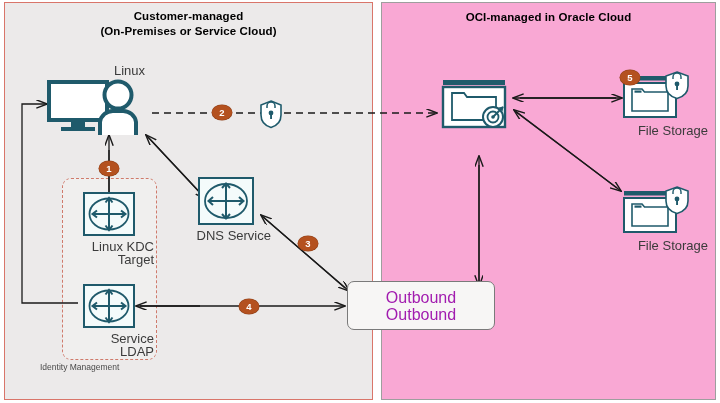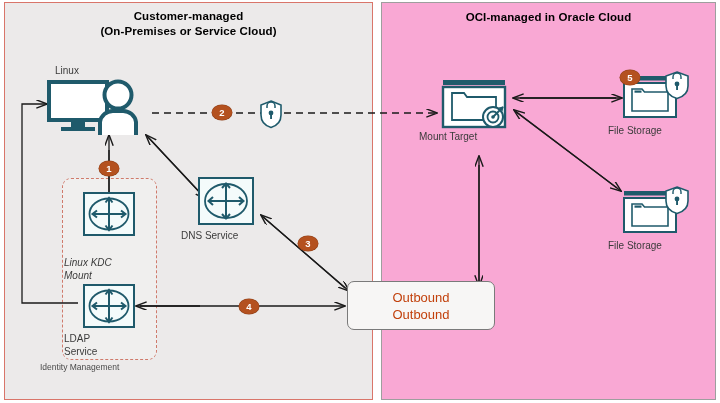--- a/index.html
+++ b/index.html
@@ -58,22 +58,22 @@
     width: 720px;
     height: 403px;
     pointer-events: none;
   }
 
   .node {
     position: absolute;
   }
   .node-label {
     position: absolute;
-    text-align: left;
-    font-size: 10px;
+    text-align: right;
+    font-size: 13px;
     color: #3b3b3b;
     line-height: 13px;
     white-space: nowrap;
   }
 
   
   .badge {
     position: absolute;
     width: 20px;
     height: 15px;
@@ -96,22 +96,22 @@
     height: 49px;
     background: #f7f6f5;
     border: 1px solid #7a7a7a;
     border-radius: 7px;
     display: flex;
     align-items: center;
     justify-content: center;
     box-sizing: border-box;
   }
   #outbound-connector .oc-text {
-    font-size: 13px;
-    color: #c2410c;
+    font-size: 16px;
+    color: #a21caf;
     text-align: center;
     line-height: 17px;
   }
 
   
   #identity-group {
     position: absolute;
     left: 62px;
     top: 178px;
     width: 95px;
@@ -238,40 +238,40 @@
       <rect x="3" y="3" width="50" height="42" fill="#f4fbfb" stroke="#1f5a6b" stroke-width="2"></rect>
       <ellipse cx="28" cy="24" rx="19.5" ry="15.5" fill="none" stroke="#1f5a6b" stroke-width="1.8"></ellipse>
       <path d="M 28,8.5 L 28,39.5" stroke="#1f5a6b" stroke-width="2" fill="none"></path>
       <path d="M 12,24 L 44,24" stroke="#1f5a6b" stroke-width="2" fill="none"></path>
       <path d="M 24.5,12.5 L 28,8 L 31.5,12.5" fill="none" stroke="#1f5a6b" stroke-width="2"></path>
       <path d="M 24.5,35.5 L 28,40 L 31.5,35.5" fill="none" stroke="#1f5a6b" stroke-width="2"></path>
       <path d="M 16,20.5 L 11.5,24 L 16,27.5" fill="none" stroke="#1f5a6b" stroke-width="2"></path>
       <path d="M 40,20.5 L 44.5,24 L 40,27.5" fill="none" stroke="#1f5a6b" stroke-width="2"></path>
     </svg>
   </div>
-  <div class="node-label" style="left:64px; top:256px; width:90px;font-style:italic;">
+  <div class="node-label" style="left:64px; top:240px; width:90px;">
     <div>Linux KDC</div>
-    <div>Mount</div>
+    <div>Target</div>
   </div>
 
   <div class="node" id="node-ldap" style="left:81px; top:282px; width:56px; height:48px;">
     <svg width="56" height="48" viewBox="0 0 56 48">
       <rect x="3" y="3" width="50" height="42" fill="#f4fbfb" stroke="#1f5a6b" stroke-width="2"></rect>
       <ellipse cx="28" cy="24" rx="19.5" ry="15.5" fill="none" stroke="#1f5a6b" stroke-width="1.8"></ellipse>
       <path d="M 28,8.5 L 28,39.5" stroke="#1f5a6b" stroke-width="2" fill="none"></path>
       <path d="M 12,24 L 44,24" stroke="#1f5a6b" stroke-width="2" fill="none"></path>
       <path d="M 24.5,12.5 L 28,8 L 31.5,12.5" fill="none" stroke="#1f5a6b" stroke-width="2"></path>
       <path d="M 24.5,35.5 L 28,40 L 31.5,35.5" fill="none" stroke="#1f5a6b" stroke-width="2"></path>
       <path d="M 16,20.5 L 11.5,24 L 16,27.5" fill="none" stroke="#1f5a6b" stroke-width="2"></path>
       <path d="M 40,20.5 L 44.5,24 L 40,27.5" fill="none" stroke="#1f5a6b" stroke-width="2"></path>
     </svg>
   </div>
   <div class="node-label" style="left:64px; top:332px; width:90px;">
+    <div>Service</div>
     <div>LDAP</div>
-    <div>Service</div>
   </div>
 
   <div id="outbound-connector">
     <div class="oc-text">
       <div>Outbound</div>
       <div>Outbound</div>
     </div>
   </div>
 
   <div class="node" id="node-mount-target" style="left:440px; top:77px; width:72px; height:55px;">
@@ -284,21 +284,20 @@
       <path d="M 12,20 L 12,16 L 24,16 L 27,20 L 56,20 L 56,43 L 12,43 Z" fill="#ffffff" stroke="#1f5a6b" stroke-width="1.8"></path>
 
       <circle cx="53" cy="40" r="10" fill="#ffffff" stroke="#1f5a6b" stroke-width="2"></circle>
       <circle cx="53" cy="40" r="5.5" fill="none" stroke="#1f5a6b" stroke-width="1.8"></circle>
       <circle cx="53" cy="40" r="1.8" fill="#1f5a6b"></circle>
       <path d="M 53,40 L 63,30" stroke="#1f5a6b" stroke-width="2"></path>
       <path d="M 58.5,30.5 L 63.5,29.5 L 62.5,34.5" fill="#1f5a6b"></path>
     </svg>
   </div>
   <div class="node-label" style="left:419px; top:130px; width:115px;">
-    <div>Mount Target</div>
   </div>
 
   <div class="node" id="node-fs-top" style="left:622px; top:70px; width:70px; height:57px;">
     <svg width="70" height="57" viewBox="0 0 70 57">
       <rect x="2" y="6" width="52" height="4.5" fill="#1f5a6b"></rect>
       <rect x="2" y="13" width="52" height="34" fill="#ffffff" stroke="#1f5a6b" stroke-width="2"></rect>
       <path d="M 10,22 L 10,19 L 20,19 L 22.5,22 L 46,22 L 46,41 L 10,41 Z" fill="#ffffff" stroke="#1f5a6b" stroke-width="1.6"></path>
       <rect x="12.5" y="20.5" width="7" height="2.2" fill="#1f5a6b"></rect>
 
       <path d="M 55,2 L 66,6 L 66,16 C 66,23 60.5,27 55,28.5 C 49.5,27 44,23 44,16 L 44,6 Z" fill="#ffffff" stroke="#1f5a6b" stroke-width="1.6"></path>

